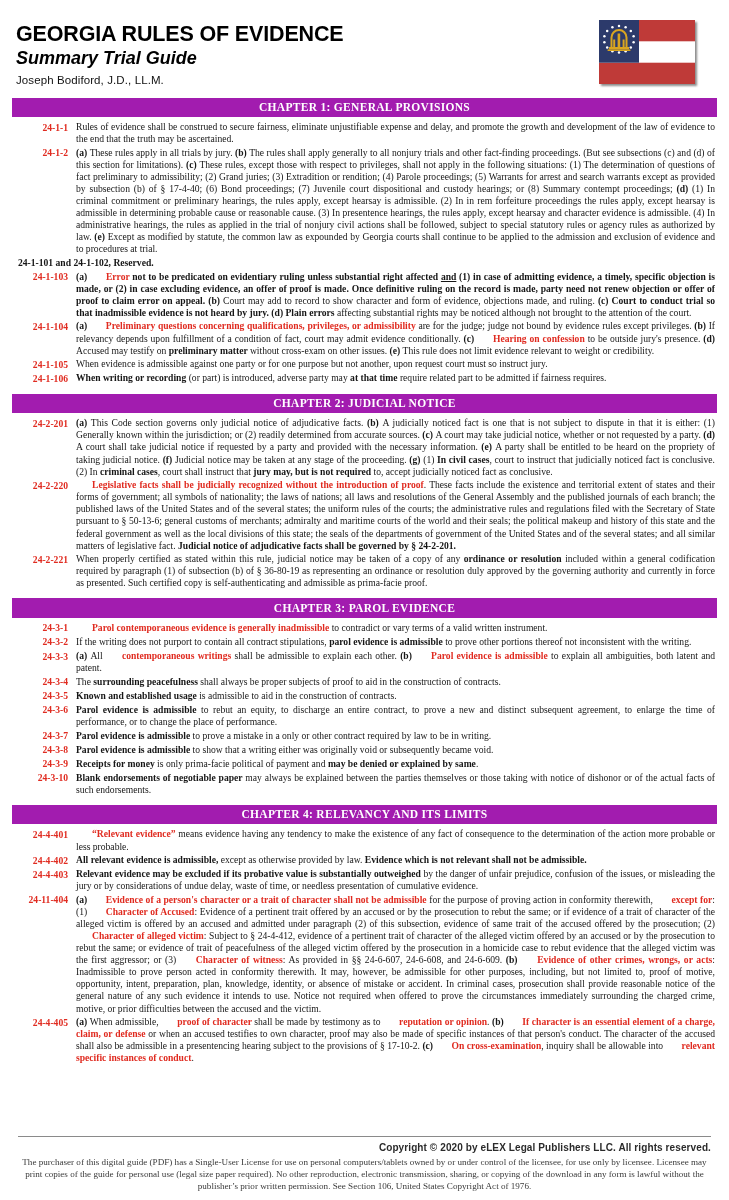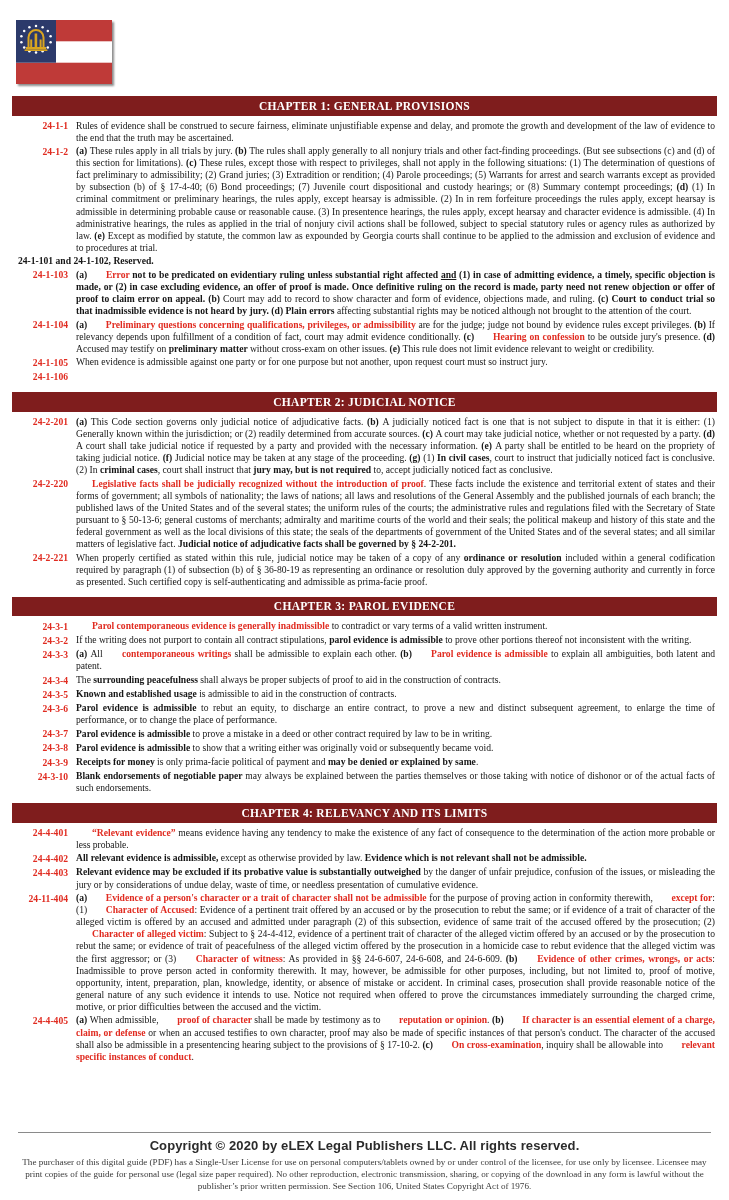--- a/index.html
+++ b/index.html
@@ -64,21 +64,21 @@
     margin-top: 2px;
     margin-right: 18px;
     box-shadow: 1.5px 1.5px 2px rgba(0,0,0,0.45);
     line-height: 0;
     background: #fff;
   }
   .flag { display: block; }
 
   
   .chapter-bar {
-    background: #7f1d1d;
+    background: #a21caf;
     color: #ffffff;
     text-align: center;
     font-family: "Liberation Serif", "DejaVu Serif", serif;
     font-weight: bold;
     font-size: 11.5px;
     letter-spacing: 0.3px;
     padding: 3.5px 4px 4px 4px;
     margin: 9px 0 4px 0;
   }
   .chapter-bar.first { margin-top: 12px; }
@@ -125,42 +125,47 @@
   .footer {
     margin-top: auto;
     padding: 0 6px 2px 6px;
   }
   .footer-rule {
     border: none;
     border-top: 1.2px solid #8a8a8a;
     margin: 10px 0 5px 0;
   }
   .copyright {
-    text-align: center;
+    text-align: right;
     font-family: "Liberation Sans", "DejaVu Sans", sans-serif;
-    font-size: 13px;
+    font-size: 10px;
     font-weight: bold;
     color: #2b2b2b;
     margin-bottom: 3px;
     letter-spacing: 0.1px;
   }
   .license {
     text-align: center;
     font-size: 9.1px;
     line-height: 1.32;
     color: #3a3a3a;
     padding: 0 4px;
   }
 </style>
 </head>
 <body>
 
 <div class="page">
 
   <div class="masthead">
+    <div class="titleblock">
+      <h1 class="doc-title">GEORGIA RULES OF EVIDENCE</h1>
+      <div class="doc-subtitle">Summary Trial Guide</div>
+      <div class="doc-author">Joseph Bodiford, J.D., LL.M.</div>
+    </div>
 
     <div class="flag-wrap">
       <svg class="flag" width="96" height="64" viewBox="0 0 96 64">
         <rect x="0" y="0" width="96" height="64" fill="#bf3a38"></rect>
         <rect x="0" y="21.3" width="96" height="21.4" fill="#ffffff"></rect>
         <rect x="0" y="0" width="40" height="42.7" fill="#2c3a6b"></rect>
         <g fill="#ffffff">
           <circle cx="20" cy="6" r="1.25"></circle>
             <circle cx="26.6" cy="7.2" r="1.25"></circle>
           <circle cx="31.8" cy="10.9" r="1.25"></circle>
@@ -208,20 +213,21 @@
       <div class="rule">
         <div class="rule-num">24-1-104</div>
         <div class="rule-body"><span class="b">(a) </span><span class="r">Preliminary questions concerning qualifications, privileges, or admissibility </span><span>are for the judge; judge not bound by evidence rules except privileges. </span><span class="b">(b) </span><span>If relevancy depends upon fulfillment of a condition of fact, court may admit evidence conditionally. </span><span class="b">(c) </span><span class="r">Hearing on confession </span><span>to be outside jury's presence. </span><span class="b">(d) </span><span>Accused may testify on </span><span class="b">preliminary matter </span><span>without cross-exam on other issues. </span><span class="b">(e) </span><span>This rule does not limit evidence relevant to weight or credibility.</span></div>
       </div>
       <div class="rule">
         <div class="rule-num">24-1-105</div>
         <div class="rule-body"><span>When evidence is admissible against one party or for one purpose but not another, upon request court must so instruct jury.</span></div>
       </div>
       <div class="rule">
         <div class="rule-num">24-1-106</div>
+        <div class="rule-body"><span class="b">When writing or recording </span><span>(or part) is introduced, adverse party may </span><span class="b">at that time </span><span>require related part to be admitted if fairness requires.</span></div>
       </div>
       <div class="chapter-bar">CHAPTER 2:  JUDICIAL NOTICE</div>
       <div class="rule">
         <div class="rule-num">24-2-201</div>
         <div class="rule-body"><span class="b">(a) </span><span>This Code section governs only judicial notice of adjudicative facts. </span><span class="b">(b) </span><span>A judicially noticed fact is one that is not subject to dispute in that it is either: (1) Generally known within the jurisdiction; or (2) readily determined from accurate sources. </span><span class="b">(c) </span><span>A court may take judicial notice, whether or not requested by a party. </span><span class="b">(d) </span><span>A court shall take judicial notice if requested by a party and provided with the necessary information. </span><span class="b">(e) </span><span>A party shall be entitled to be heard on the propriety of taking judicial notice. </span><span class="b">(f) </span><span>Judicial notice may be taken at any stage of the proceeding. </span><span class="b">(g) </span><span>(1) </span><span class="b">In civil cases</span><span>, court to instruct that judicially noticed fact </span><span class="i">is conclusive</span><span>. (2) In </span><span class="b">criminal cases</span><span>, court shall instruct that </span><span class="b">jury may, but is not required </span><span>to, accept judicially noticed fact as conclusive.</span></div>
       </div>
       <div class="rule">
         <div class="rule-num">24-2-220</div>
         <div class="rule-body"><span class="r">Legislative facts shall be judicially recognized without the introduction of proof</span><span>. These facts include the existence and territorial extent of states and their forms of government; all symbols of nationality; the laws of nations; all laws and resolutions of the General Assembly and the published journals of each branch; the published laws of the United States and of the several states; the uniform rules of the courts; the administrative rules and regulations filed with the Secretary of State pursuant to § 50-13-6; general customs of merchants; admiralty and maritime courts of the world and their seals; the political makeup and history of this state and the federal government as well as the local divisions of this state; the seals of the departments of government of the United States and of the several states; and all similar matters of legislative fact. </span><span class="b">Judicial notice of adjudicative facts shall be governed by § 24-2-201.</span></div>
       </div>
@@ -249,21 +255,21 @@
       <div class="rule">
         <div class="rule-num">24-3-5</div>
         <div class="rule-body"><span class="b">Known and established usage </span><span>is admissible to aid in the construction of contracts.</span></div>
       </div>
       <div class="rule">
         <div class="rule-num">24-3-6</div>
         <div class="rule-body"><span class="b">Parol evidence is admissible </span><span>to rebut an equity, to discharge an entire contract, to prove a new and distinct subsequent agreement, to enlarge the time of performance, or to change the place of performance.</span></div>
       </div>
       <div class="rule">
         <div class="rule-num">24-3-7</div>
-        <div class="rule-body"><span class="b">Parol evidence is admissible </span><span>to prove a mistake in a deed or other contract required by law to be in writing.</span></div>
+        <div class="rule-body"><span class="b">Parol evidence is admissible </span><span>to prove a mistake in a only or other contract required by law to be in writing.</span></div>
       </div>
       <div class="rule">
         <div class="rule-num">24-3-8</div>
         <div class="rule-body"><span class="b">Parol evidence is admissible </span><span>to show that a writing either was originally void or subsequently became void.</span></div>
       </div>
       <div class="rule">
         <div class="rule-num">24-3-9</div>
         <div class="rule-body"><span class="b">Receipts for money </span><span>is only prima-facie political of payment and </span><span class="b">may be denied or explained by same</span><span>.</span></div>
       </div>
       <div class="rule">

